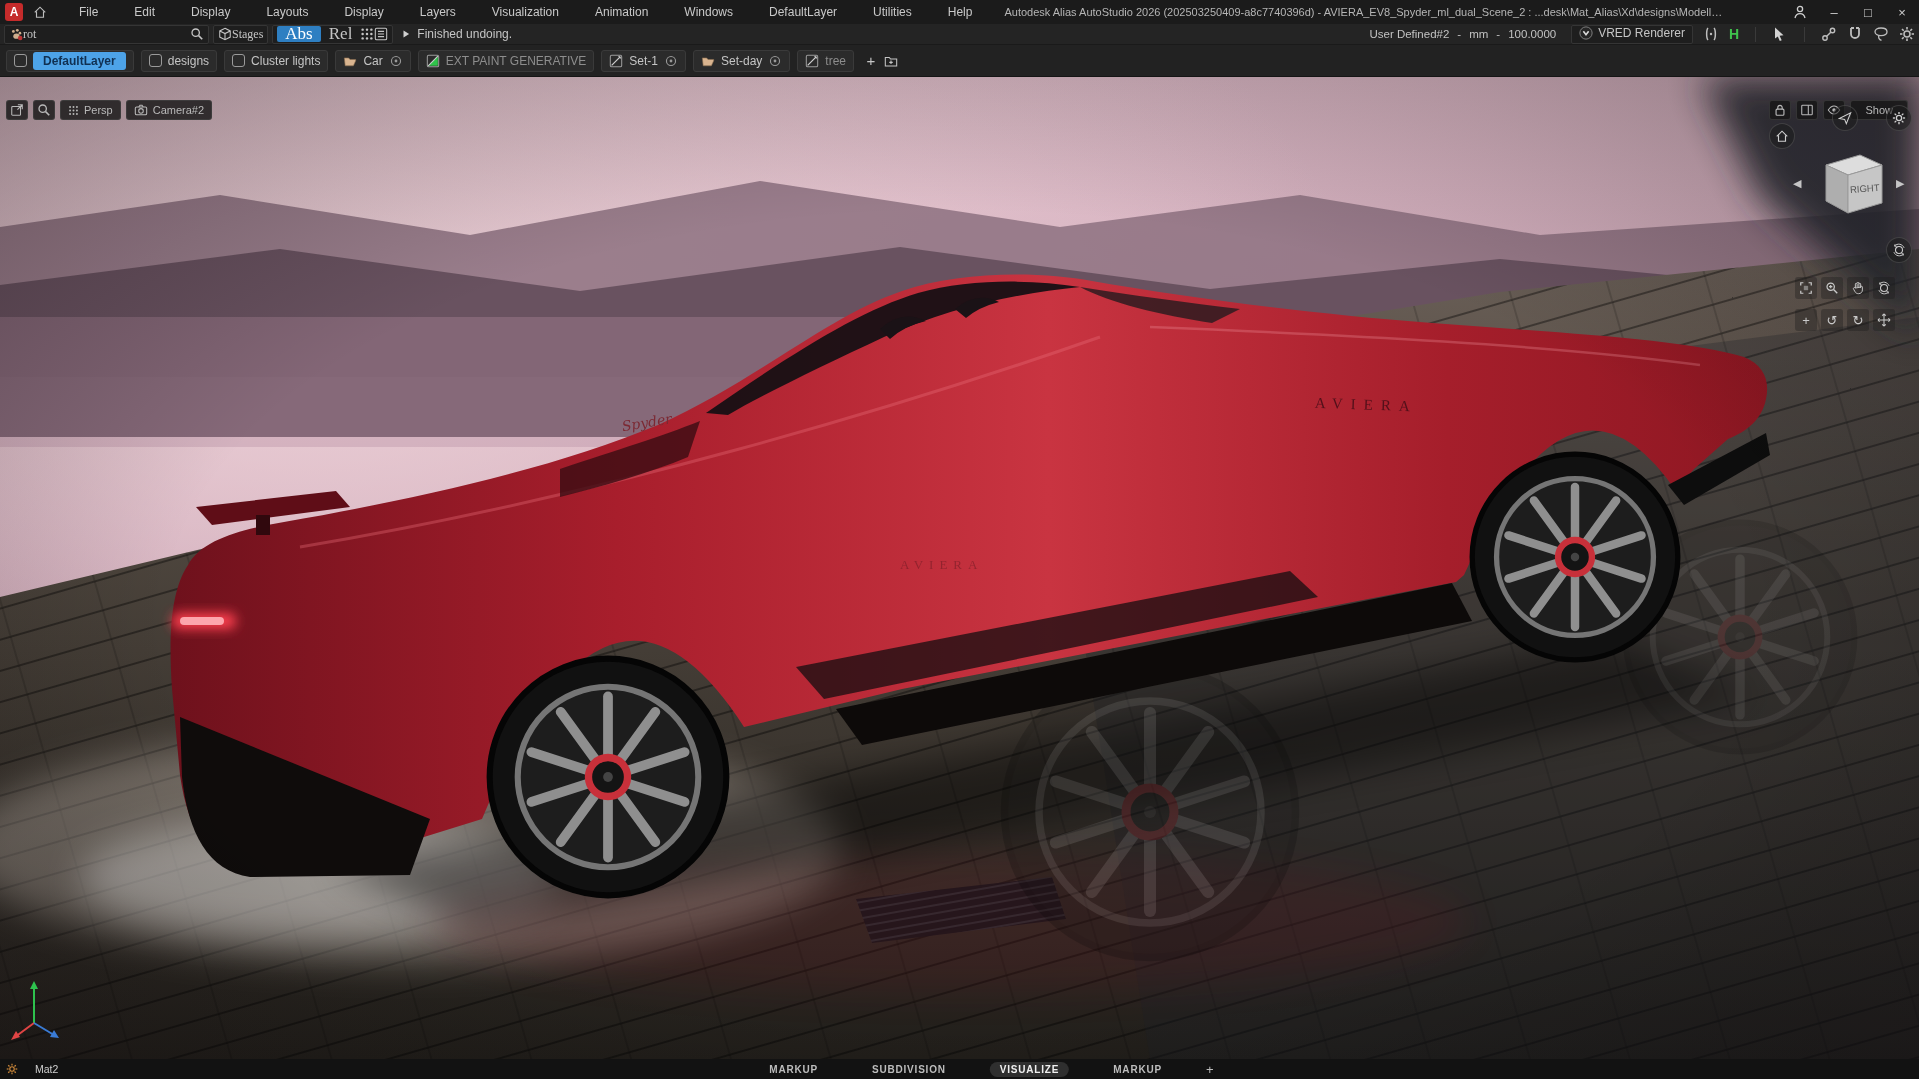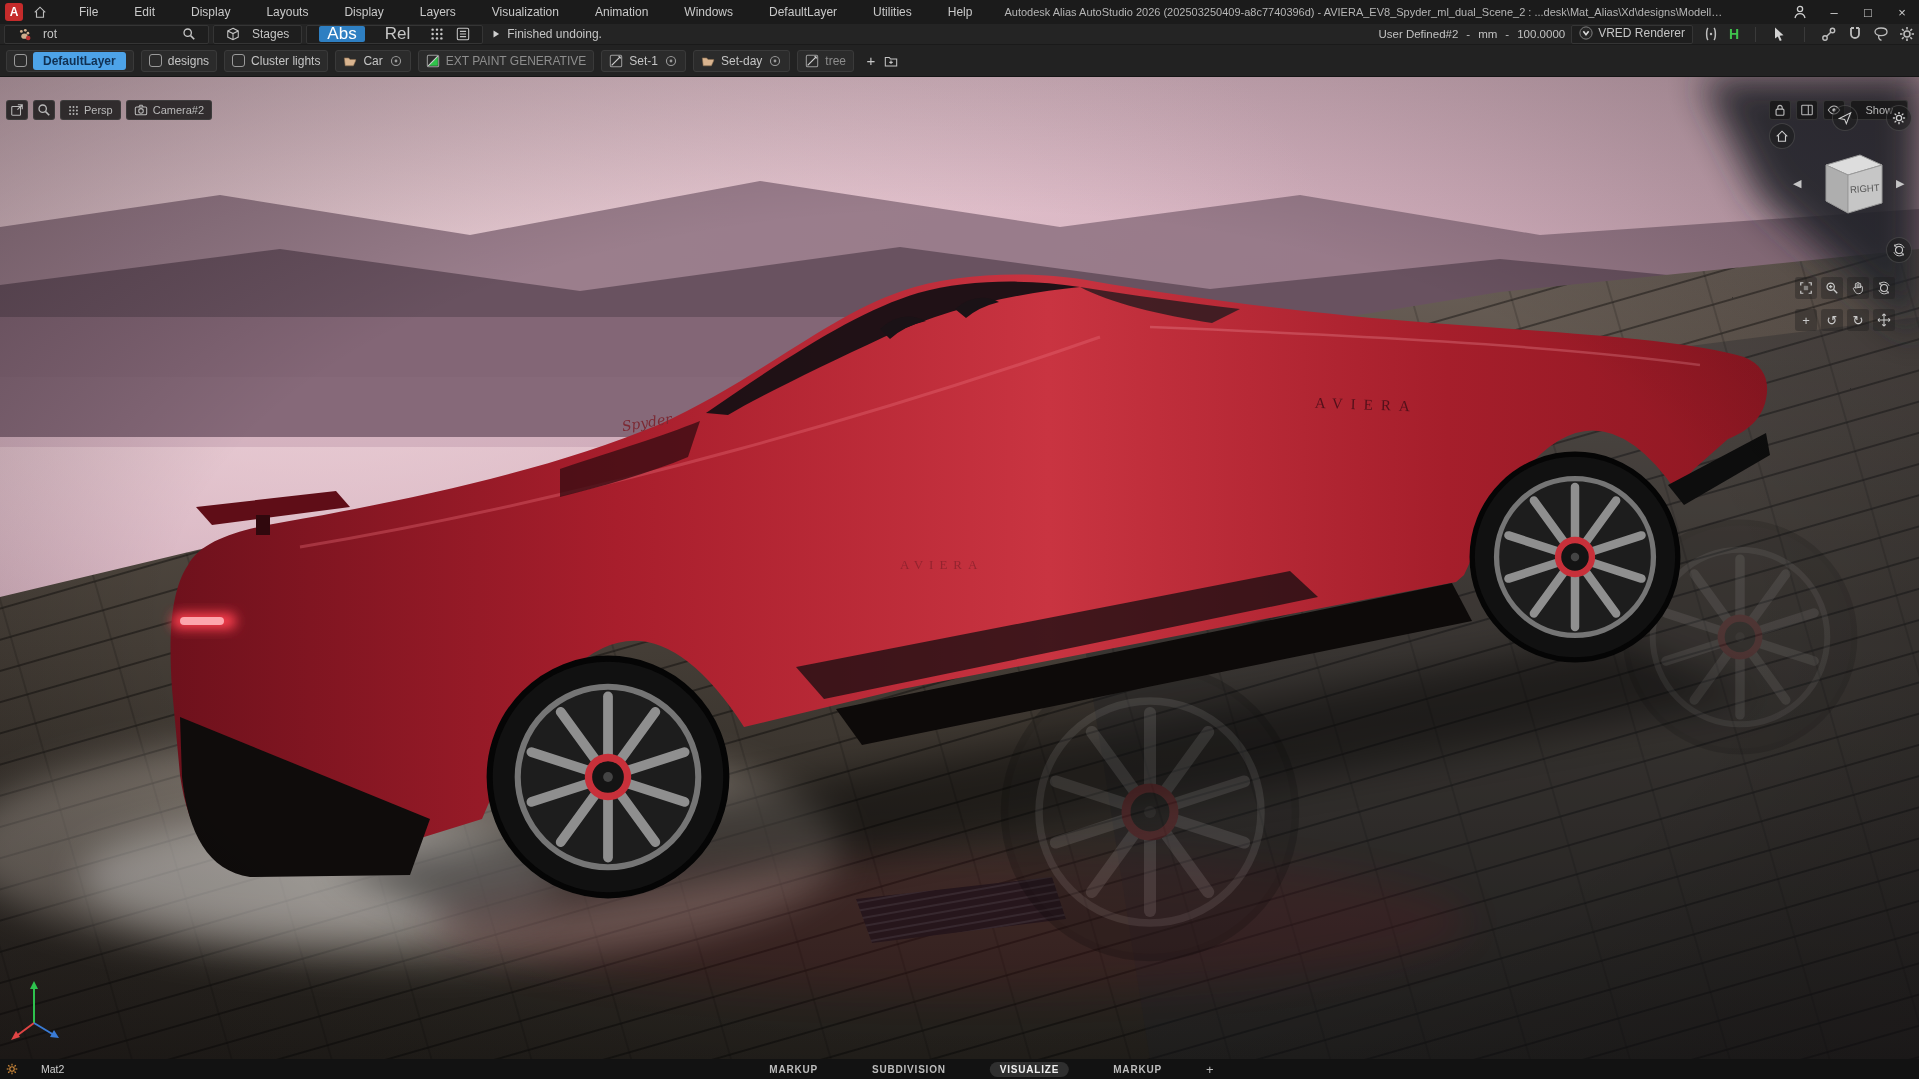--- a/index.html
+++ b/index.html
@@ -18,27 +18,27 @@
   .win-title { margin-left:14px; font-size:11px; color:#b5b5b5; white-space:nowrap; overflow:hidden;
     text-overflow:ellipsis; max-width:720px; }
   .win-ctrls { margin-left:auto; display:flex; align-items:center; }
   .win-ctrls .wbtn { width:34px; height:24px; display:flex; align-items:center; justify-content:center;
     color:#cfcfcf; font-size:13px; }
 
   
   .toolbar2 { position:absolute; top:24px; left:0; right:0; height:21px; background:#242424;
     display:flex; align-items:center; color:#c5c5c5; font-size:12px; border-bottom:1px solid #1a1a1a; }
   .tb-group { display:flex; align-items:center; height:19px; background:#1e1e1e; border:1px solid #353535;
-    border-radius:2px; margin-left:4px; padding:0 12px; gap:12px; }
+    border-radius:2px; margin-left:4px; padding:0 4px; gap:0;font-family:Liberation Serif, serif; }
   .tb-plain { display:flex; align-items:center; gap:6px; margin-left:8px; }
   .pill { padding:0 8px; height:16px; line-height:16px; border-radius:2px; font-size:17px; }
   .pill.active { background:#2e7fc2; color:#fff; }
   .pill.idle { color:#c5c5c5; }
   .spacer { flex:1; }
-  .rt-info { display:flex; align-items:center; gap:8px; font-size:11.5px; color:#c2c2c2; margin-right:6px;justify-content:space-between; }
+  .rt-info { display:flex; align-items:center; gap:8px; font-size:11.5px; color:#c2c2c2; margin-right:15px;justify-content:space-between; }
   .icon { width:14px; height:14px; display:inline-block; }
   .icon.big { width:16px; height:16px; }
   .vred-badge { display:flex; align-items:flex-start; gap:5px; background:#1e1e1e; border:1px solid #353535;
     border-radius:2px; height:19px; padding:0 7px; }
   .h-green { color:#3fc24c; font-weight:bold; font-size:14px; }
   .divider-v { width:1px; height:15px; background:#3a3a3a; margin:0 6px; }
 
   
   .toolbar3 { position:absolute; top:45px; left:0; right:0; height:32px; background:#222222;
     display:flex; align-items:center; color:#c5c5c5; font-size:12px; border-bottom:1px solid #151515; padding-left:6px; }
@@ -66,21 +66,21 @@
   .flat-ico { position:absolute; width:22px; height:22px; display:flex; align-items:center; justify-content:center;
     color:#c9c9c9; background:rgba(25,25,25,.35); border-radius:3px; font-size:13px; }
   .viewcube { position:absolute; width:78px; height:80px; }
   .nav-arrow { position:absolute; color:#d5d5d5; font-size:11px; opacity:.9; }
 
   .axis-triad { position:absolute; left:8px; bottom:14px; width:60px; height:66px; }
 
   
   .statusbar { position:absolute; left:0; right:0; bottom:0; height:20px; background:#121212;
     display:flex; align-items:center; color:#b9b9b9; font-size:10.5px; }
-  .mat-chip { display:flex; align-items:flex-start; gap:23px; margin-left:6px; color:#cfcfcf; }
+  .mat-chip { display:flex; align-items:flex-start; gap:17px; margin-left:6px; color:#cfcfcf; }
   .sb-tabs { position:absolute; left:50%; transform:translateX(-44%); display:flex; align-items:center; gap:34px;
     letter-spacing:.8px; font-weight:bold; font-size:10px; color:#bdbdbd; height:20px; }
   .sb-tab { padding:2px 10px; border-radius:9px; }
   .sb-tab.active { background:#2f2f2f; color:#efefef; }
   .sb-plus { font-weight:normal; font-size:13px; }
 
   svg { display:block; }
   .sym { position:absolute; width:0; height:0; overflow:hidden; }
 </style>
 </head>

